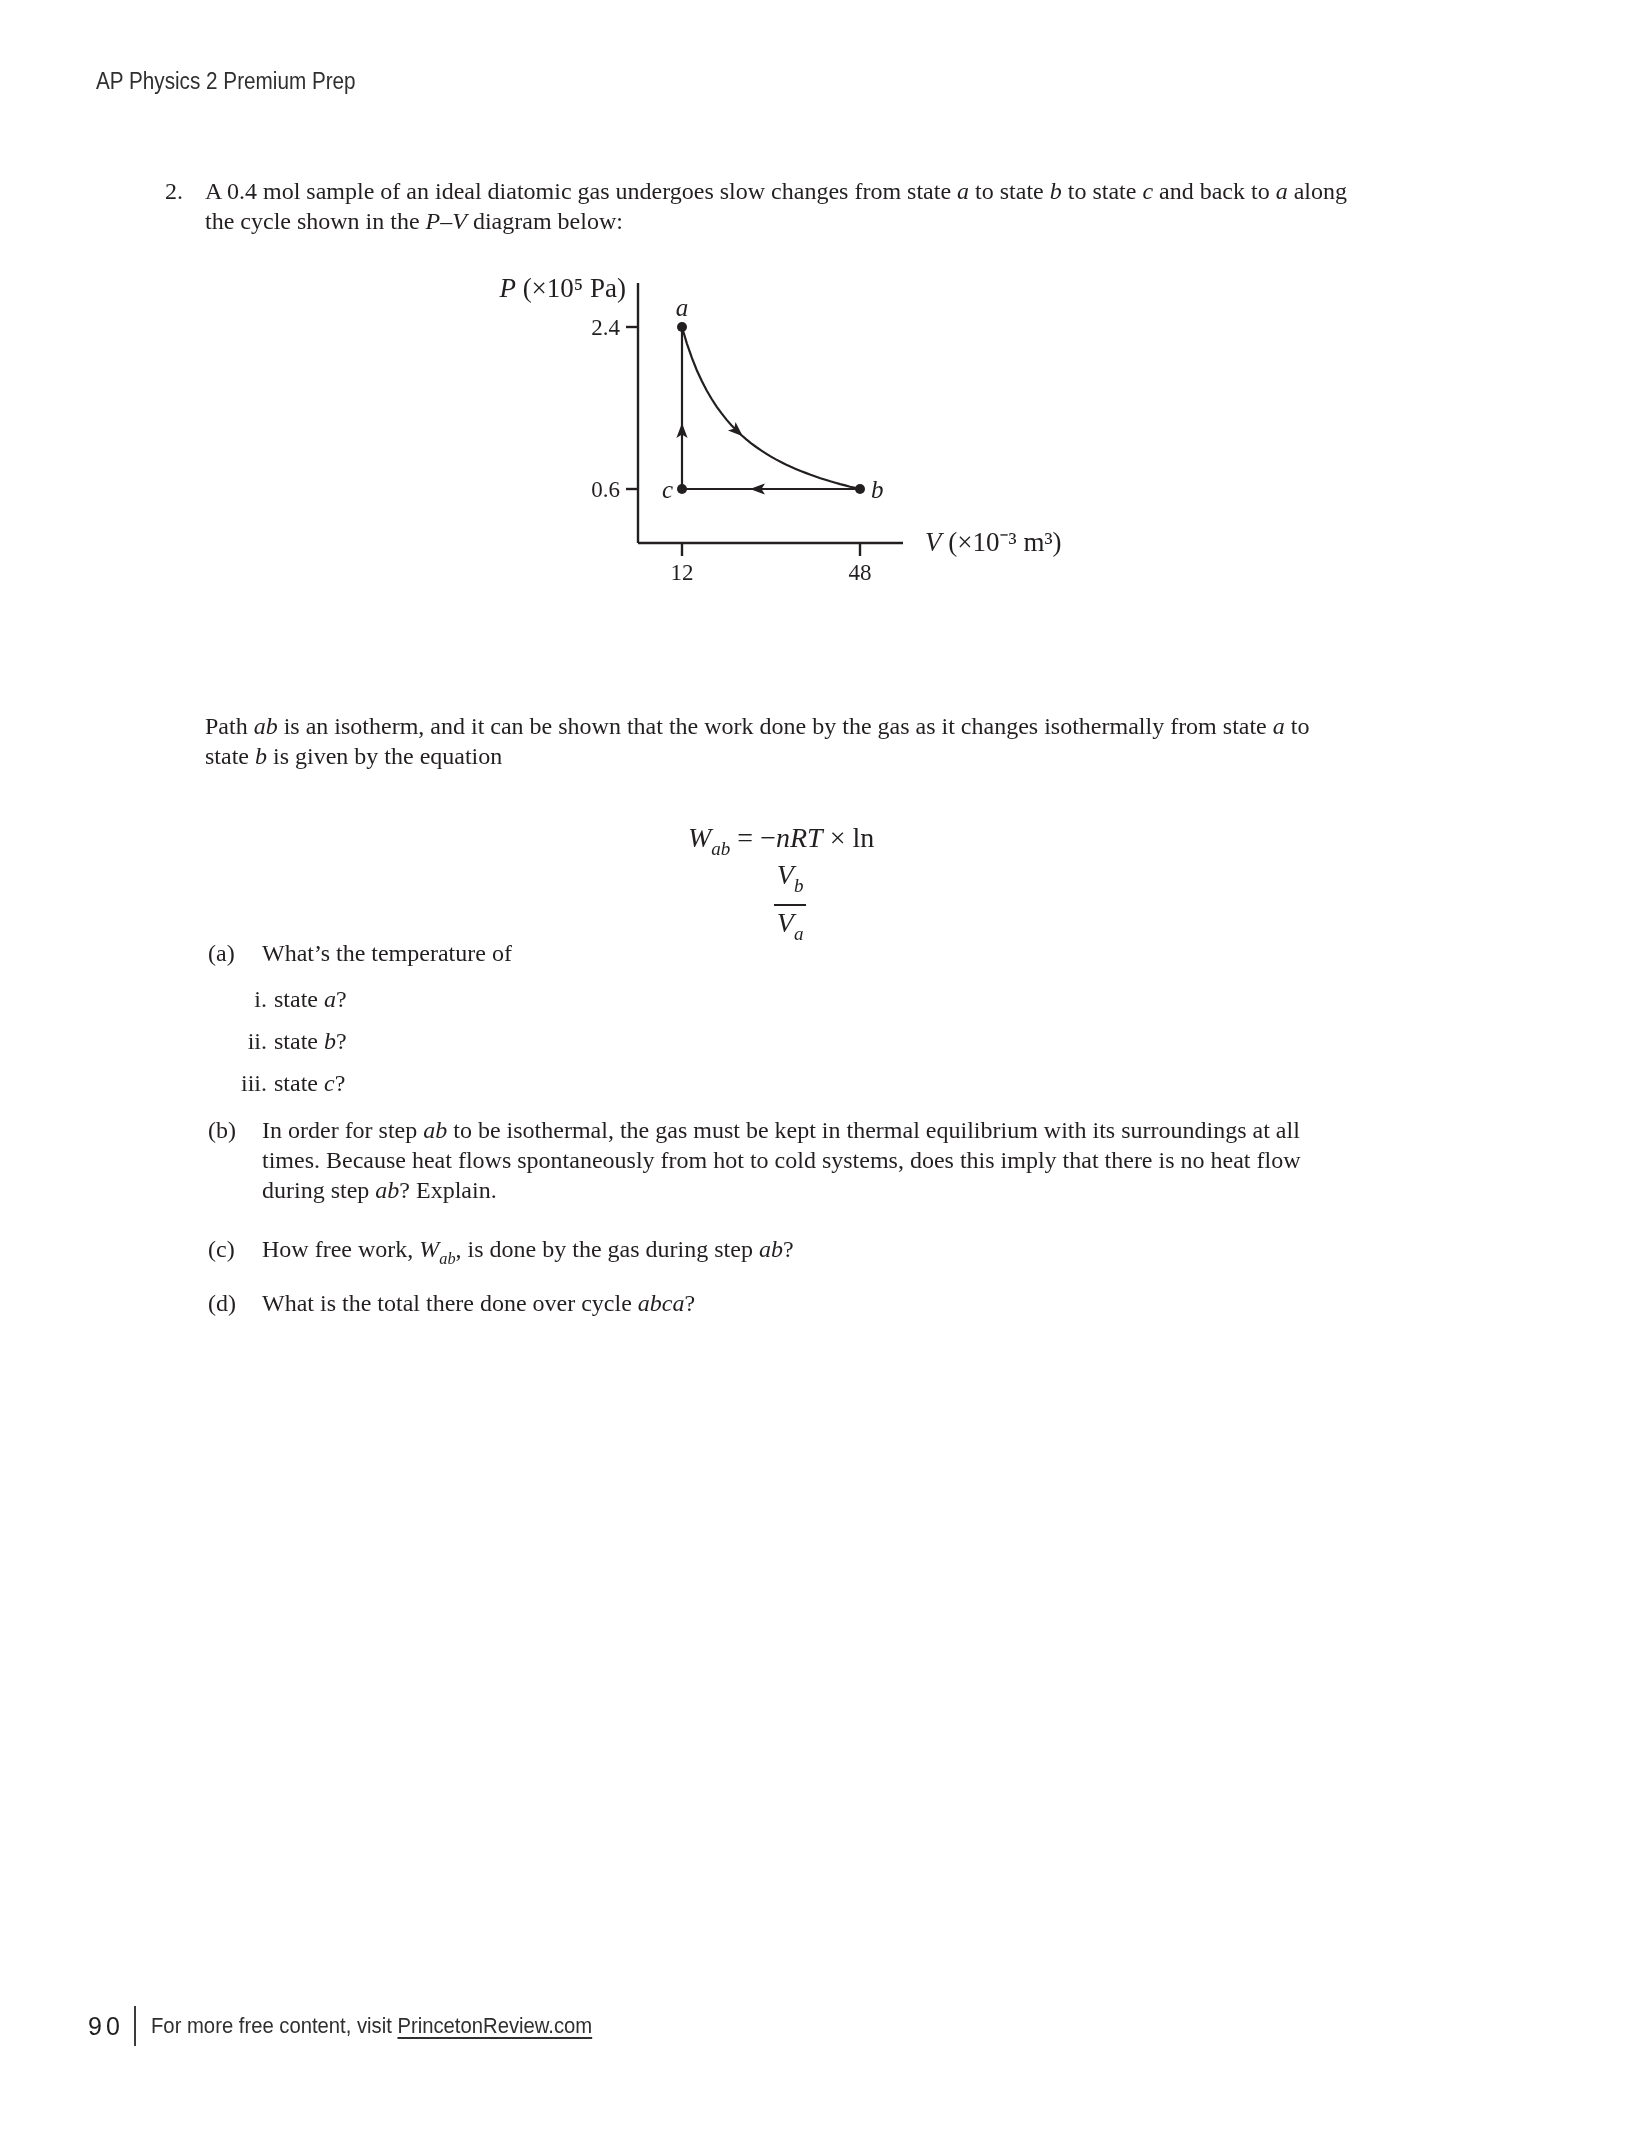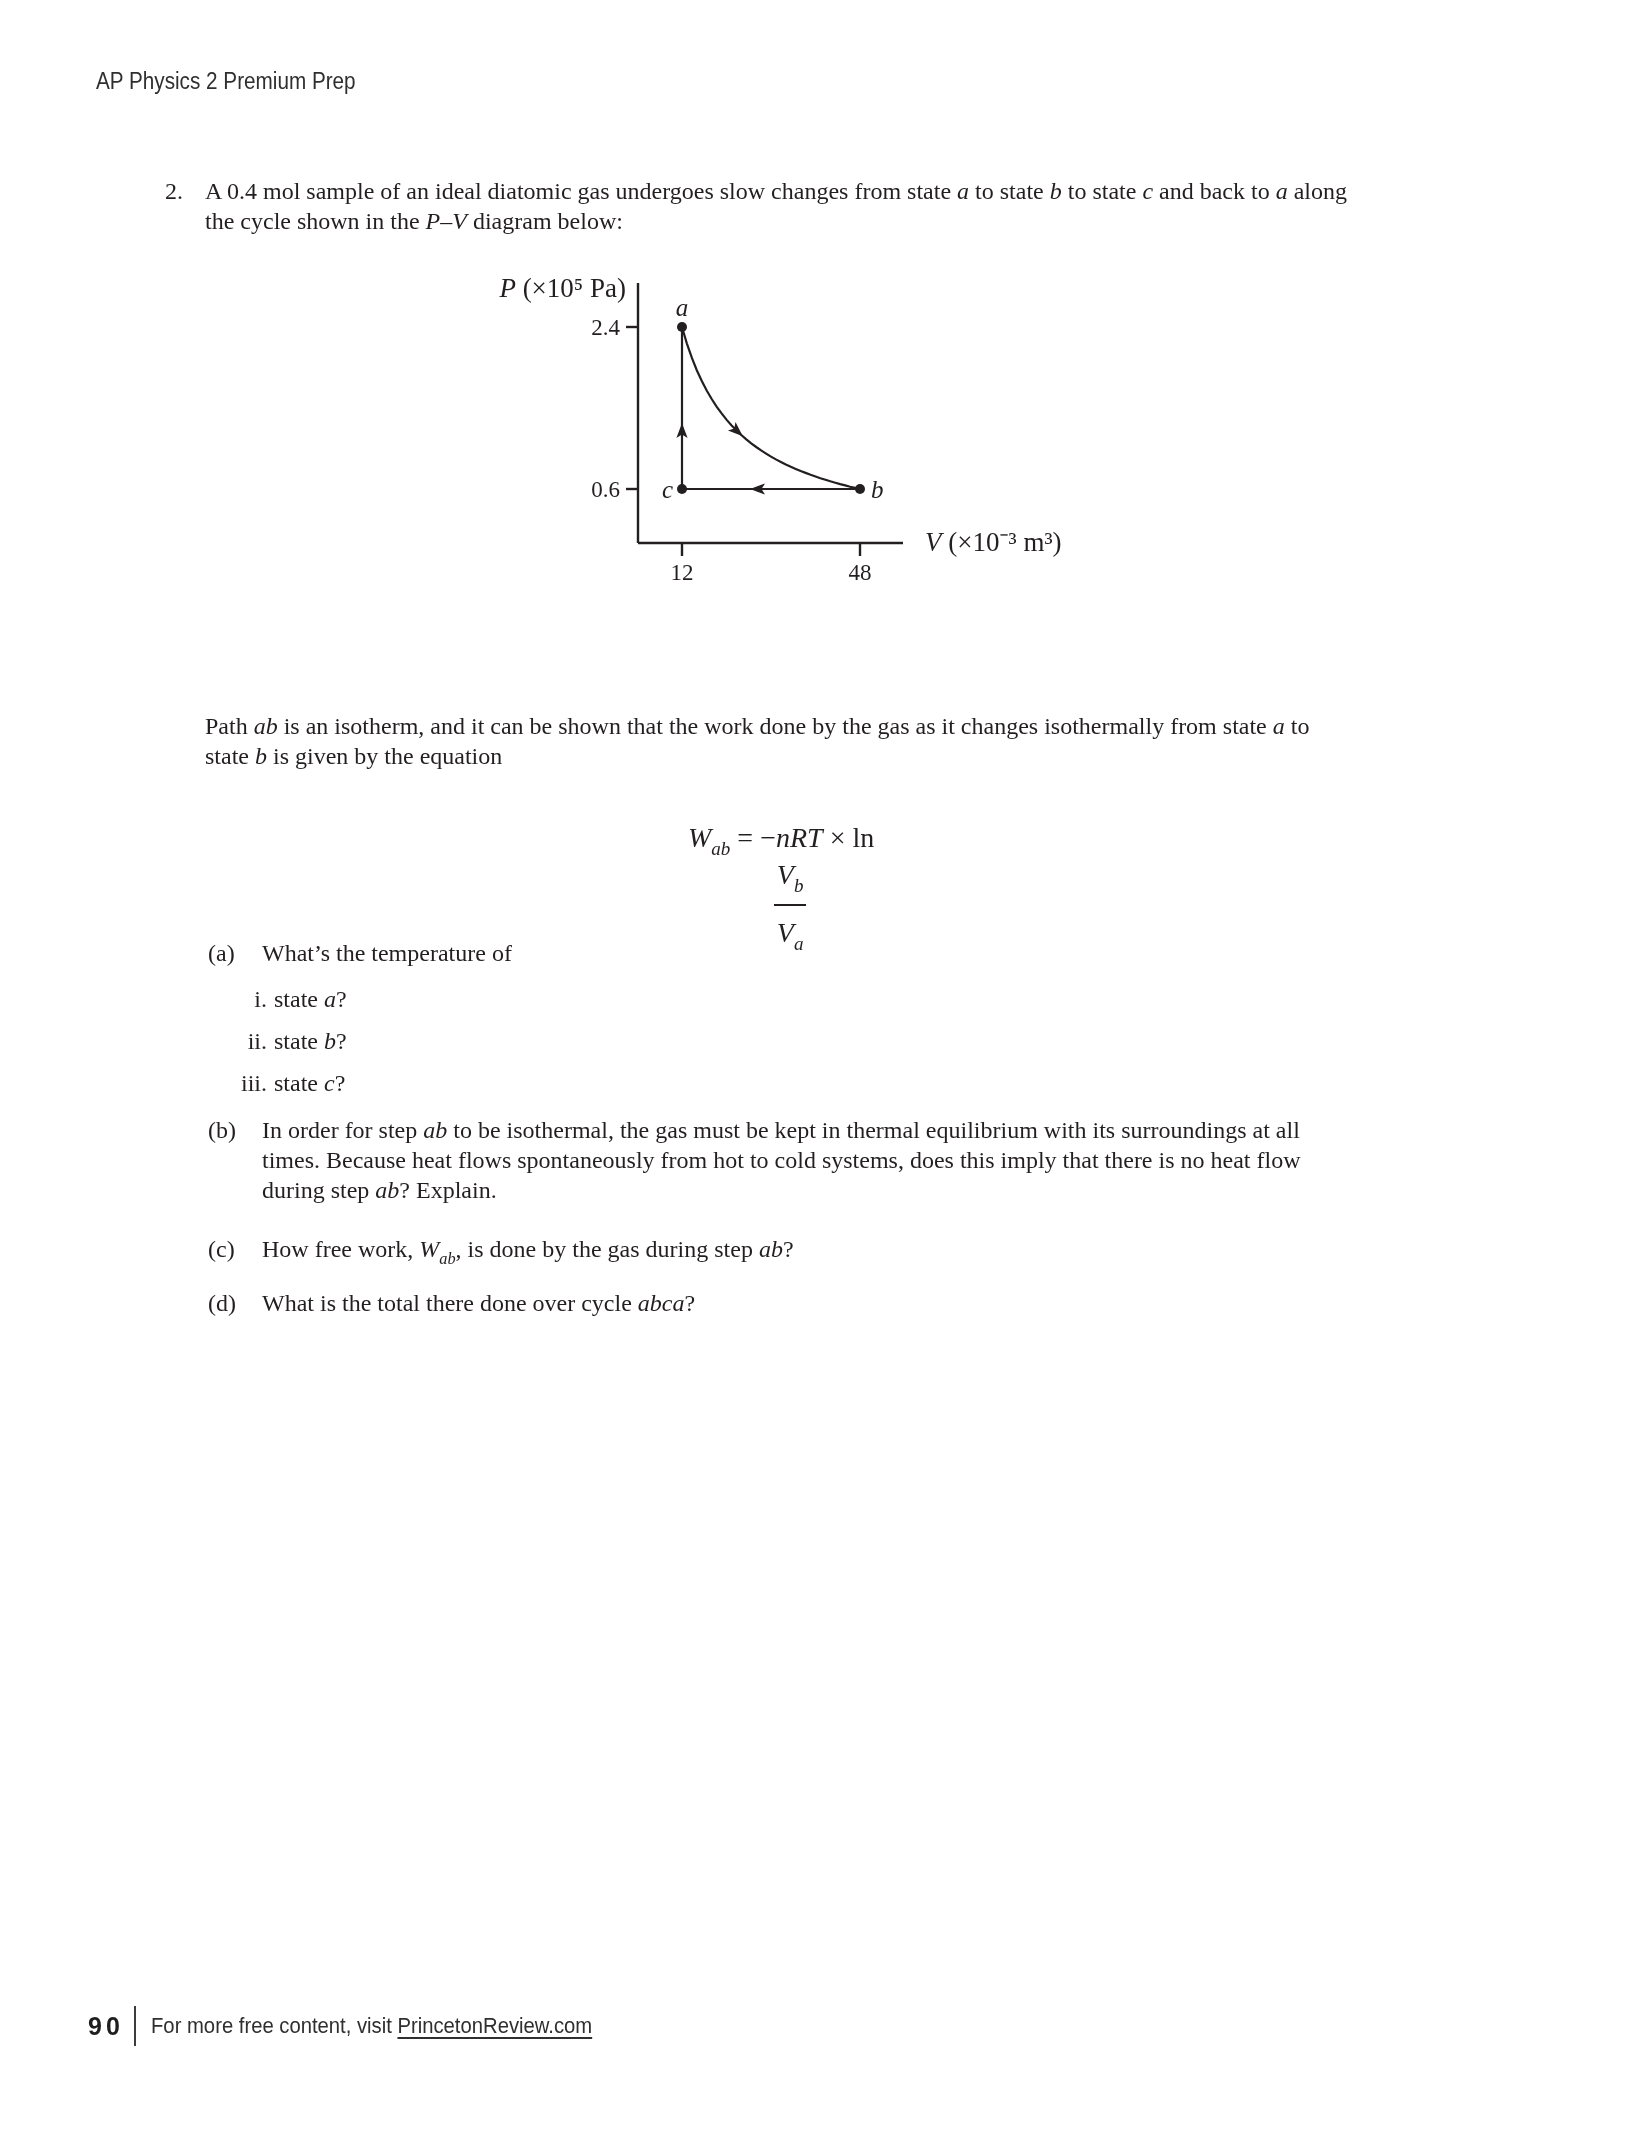--- a/index.html
+++ b/index.html
@@ -45,37 +45,37 @@
   
   .equation{
     left:688px;top:822px;
     display:flex;align-items:center;
     font-size:28px;
     flex-direction:column;
   }
   .eq-op{white-space:pre;}
   .frac{display:inline-flex;flex-direction:column;align-items:center;margin-left:18px;line-height:30px;}
   .frac .num{border-bottom:2px solid #231f20;padding:0 3px 3px 3px;}
-  .frac .den{padding-top:12px;}
+  .frac .den{padding-top:2px;}
 
   
   .part-row{display:flex;align-items:flex-start;}
   .part-label{flex:none;width:54px;}
   .part-text{width:1225px;}
   .sub-row{display:flex;align-items:flex-start;}
   .sub-num{flex:none;width:62px;text-align:right;margin-right:7px;}
 
   
   .footer{
     left:88px;top:2004px;height:44px;
     display:flex;align-items:center;
   }
   .page-number{
     font-family:"Liberation Sans",sans-serif;
-    font-size:25px;font-weight:bold;letter-spacing:4px;color:#1e1e1e;
+    font-size:25px;font-weight:normal;letter-spacing:4px;color:#1e1e1e;
   }
   .footer-divider{width:2px;height:40px;background:#3c3c3c;margin-left:10px;margin-right:15px;}
   .footer-text{font-family:"Liberation Sans",sans-serif;font-size:22.5px;color:#2f2f2f;white-space:pre;}
   .footer-link{text-decoration:underline;text-underline-offset:4px;}
 </style>
 </head>
 <body>
 
 <div class="page">
 

